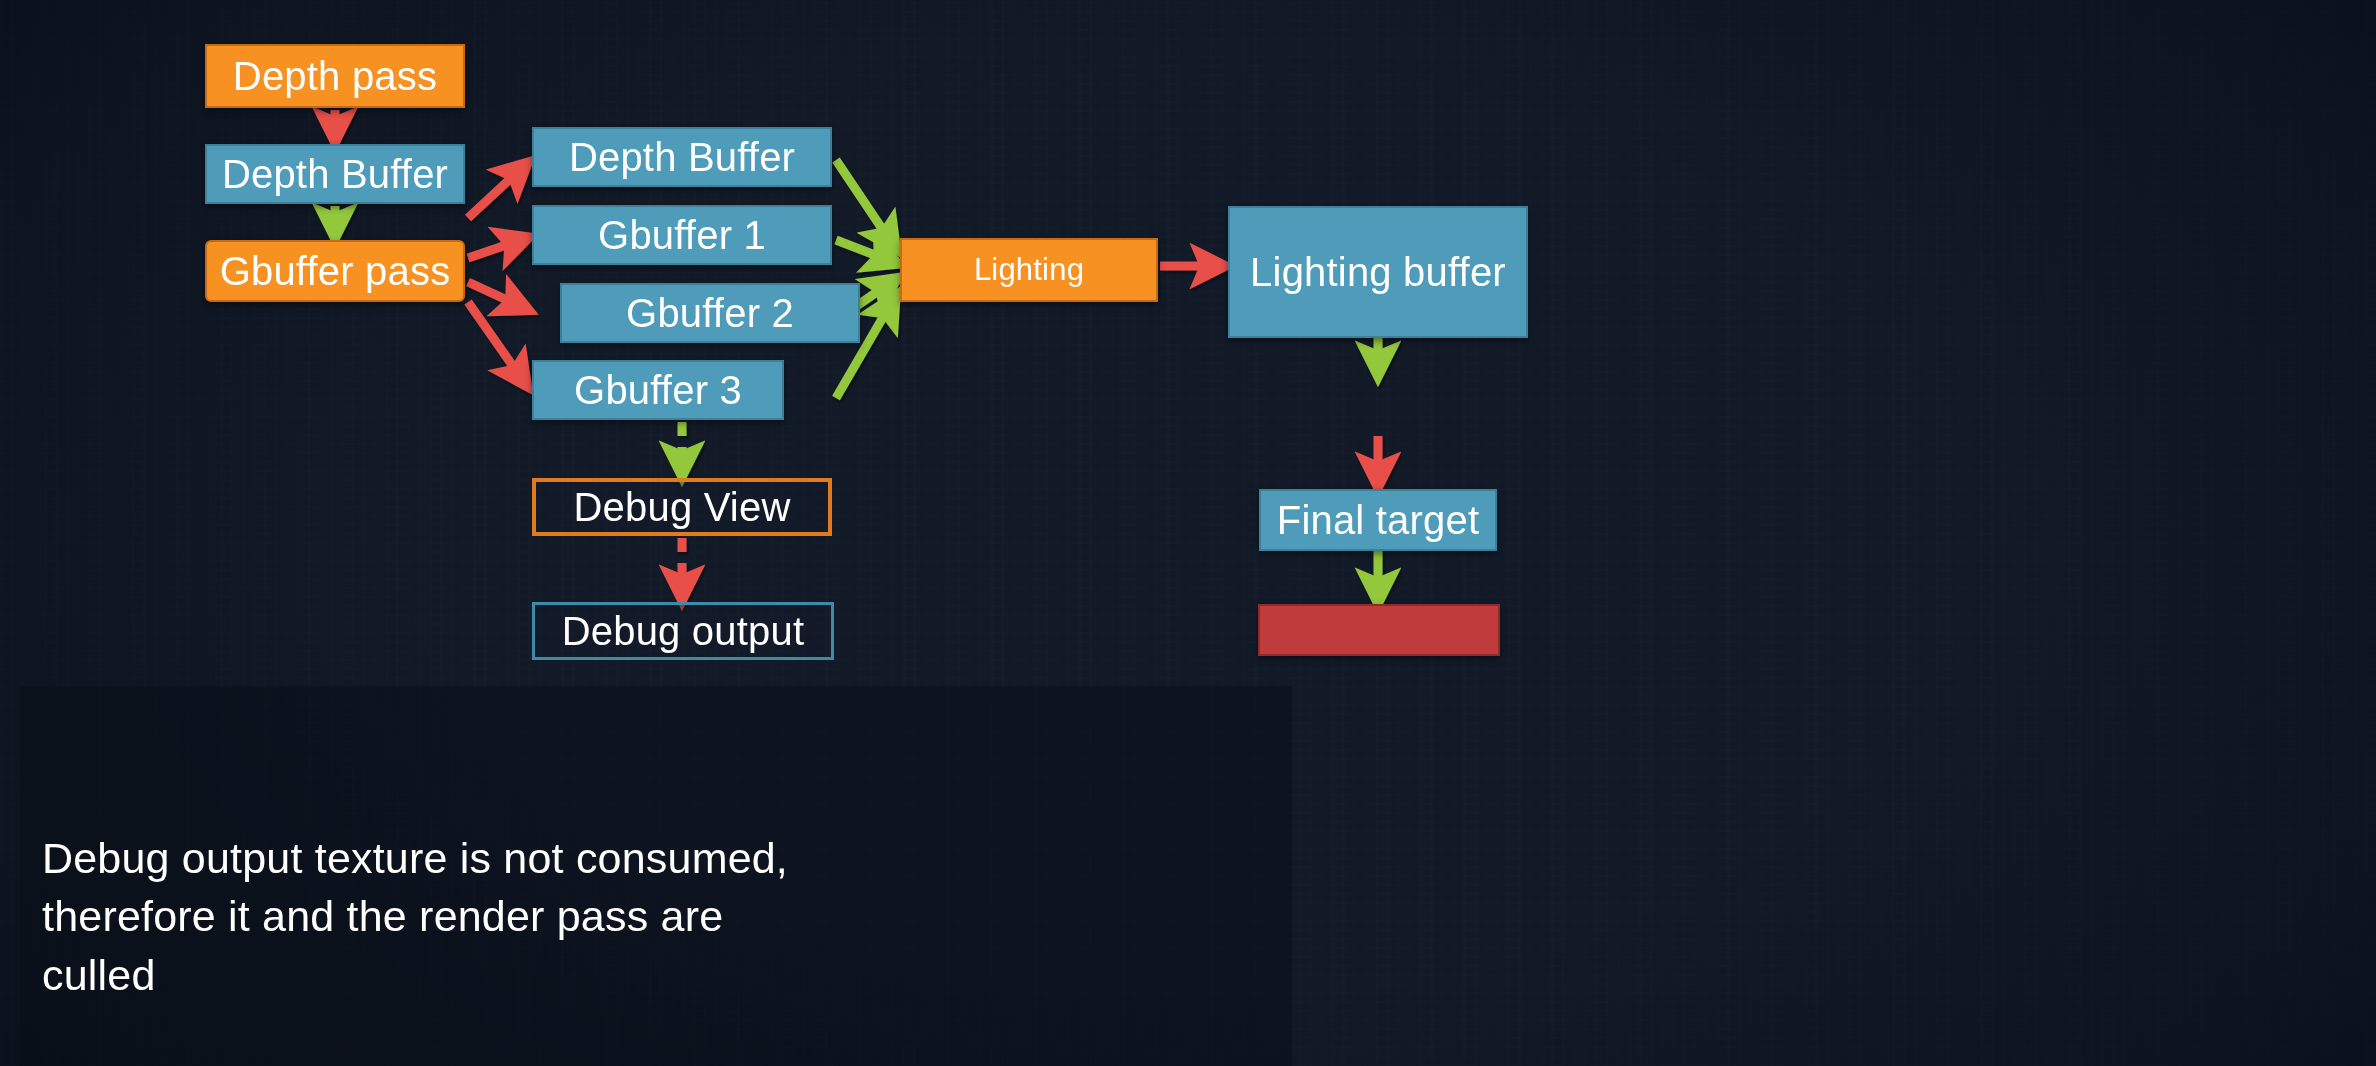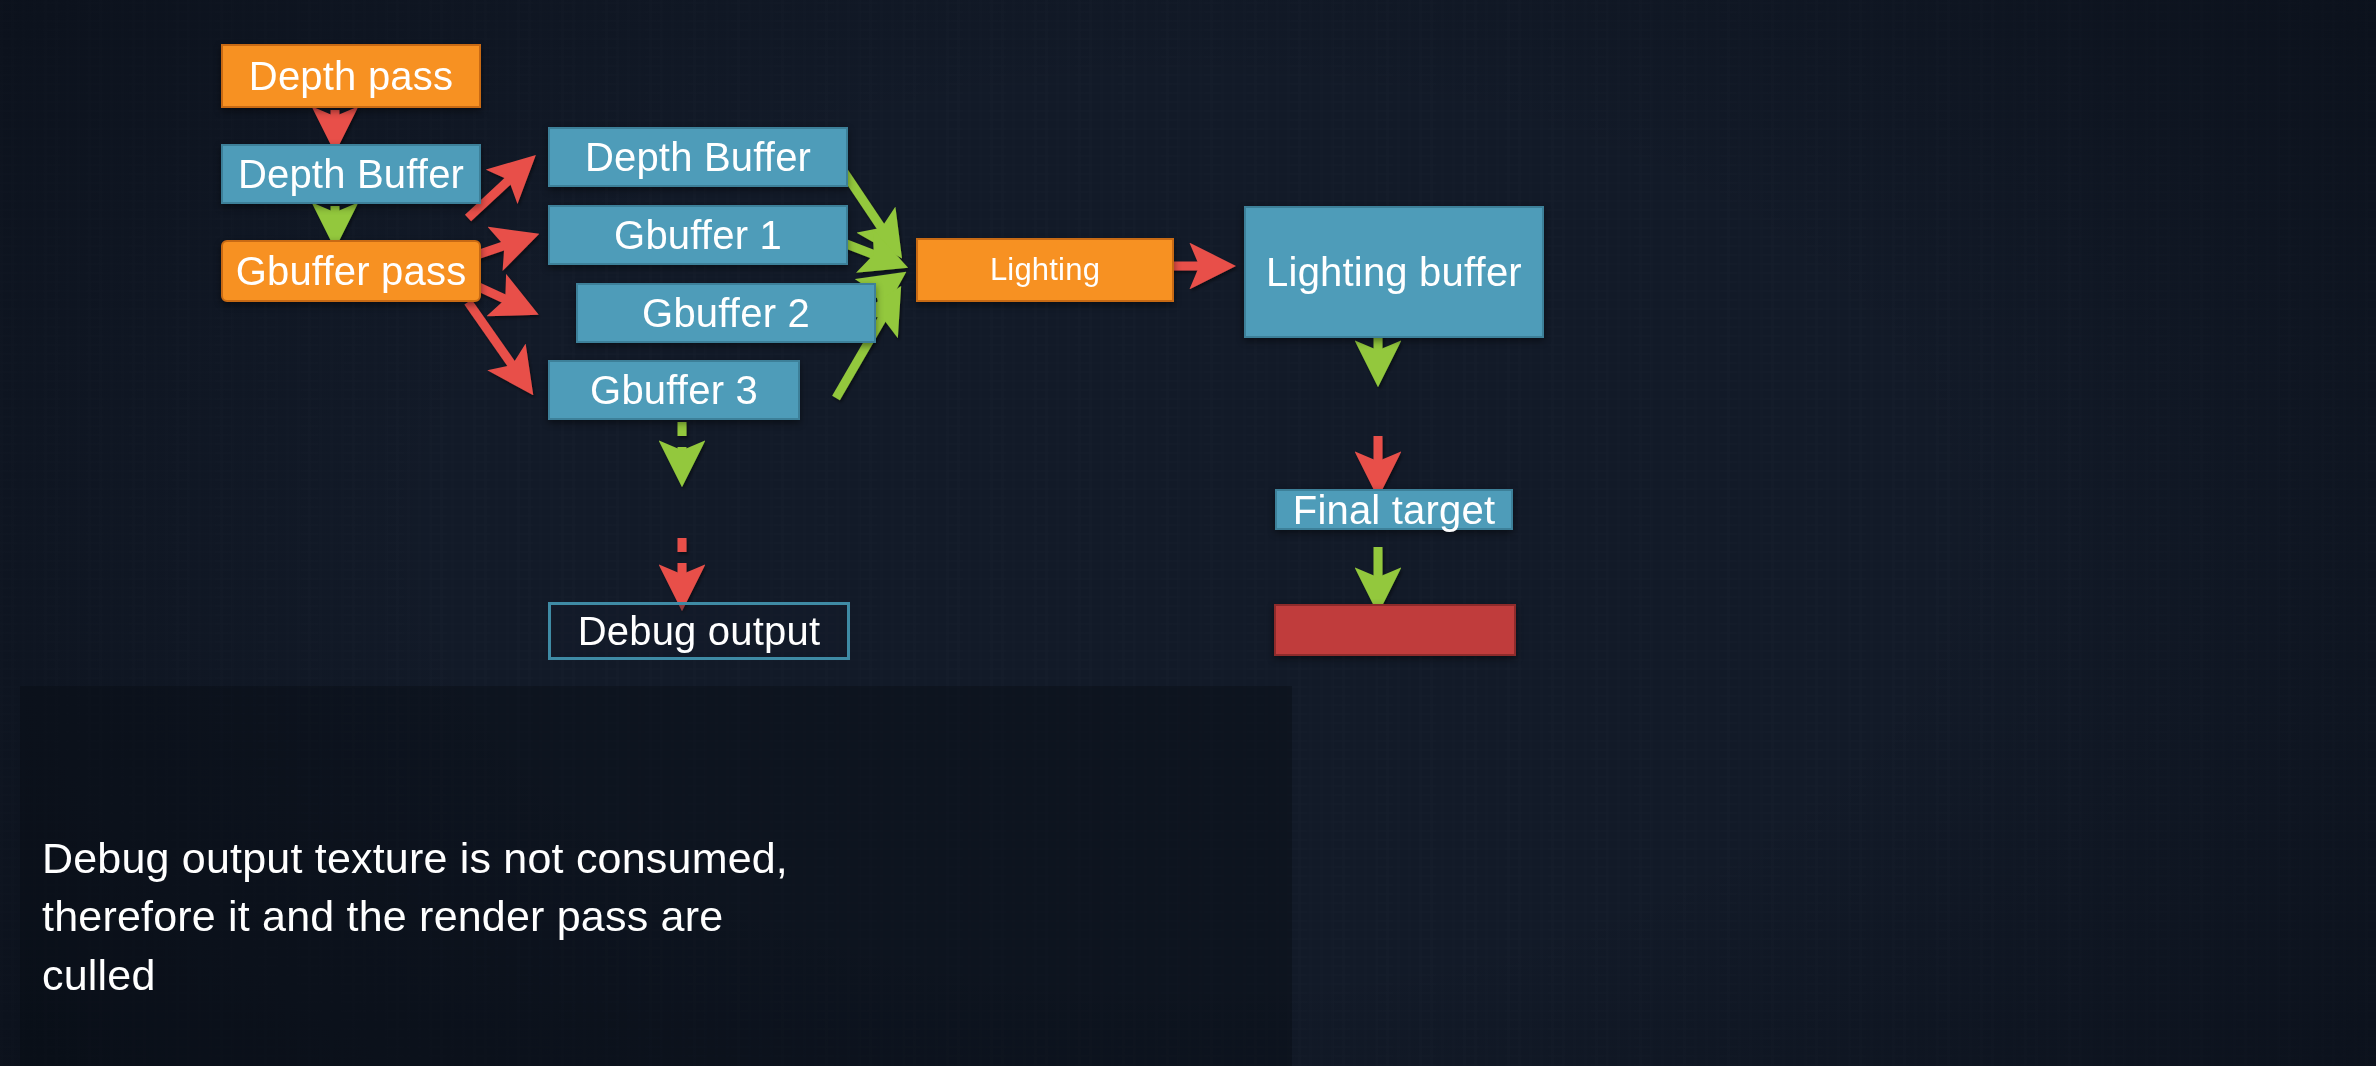--- a/index.html
+++ b/index.html
@@ -28,21 +28,21 @@
     background:radial-gradient(ellipse 1500px 900px at 50% 50%, rgba(0,0,0,0) 50%, rgba(6,10,18,.55) 100%);
   }
 
   
   .dim-panel{position:absolute;left:20px;top:686px;width:1272px;height:380px;
     background:rgba(8,12,20,.42);}
 
   
   .node{position:absolute;box-sizing:border-box;display:flex;align-items:center;
     justify-content:center;color:#ffffff;text-align:center;line-height:1.05;
-    letter-spacing:.2px;margin-left:16px;}
+    letter-spacing:.2px;}
   .node.pass{background:#f79122;border:2px solid #c86a14;
     box-shadow:0 3px 7px rgba(0,0,0,.45);}
   .node.res{background:#4e9cb9;border:2px solid #3d8099;
     box-shadow:0 3px 7px rgba(0,0,0,.45);}
   .node.culled-pass{background:rgba(20,28,42,.40);border:4px solid #e07b1f;box-shadow:none;}
   .node.culled-res{background:rgba(20,28,42,.40);border:3px solid #3f8ba5;box-shadow:none;}
   .node.present{background:#c03c3c;border:2px solid #8e2b2b;
     box-shadow:0 3px 7px rgba(0,0,0,.45);}
 
   
@@ -141,28 +141,31 @@
 
   <div class="node pass" style="left:900px;top:238px;width:258px;height:64px;font-size:31px;">
     <span>Lighting</span>
   </div>
 
   <div class="node res" style="left:1228px;top:206px;width:300px;height:132px;font-size:40px;">
     <span>Lighting buffer</span>
   </div>
 
 
-  <div class="node res" style="left:1259px;top:489px;width:238px;height:41px;font-size:40px;">
+  <div class="node res" style="left:1259px;top:489px;width:238px;height:62px;font-size:40px;">
     <span>Final target</span>
   </div>
 
   <div class="node present" style="left:1258px;top:604px;width:242px;height:52px;font-size:36px;">
     <span></span>
   </div>
 
+  <div class="node culled-pass" style="left:532px;top:478px;width:300px;height:58px;font-size:40px;">
+    <span>Debug View</span>
+  </div>
 
   <div class="node culled-res" style="left:532px;top:602px;width:302px;height:58px;font-size:40px;">
     <span>Debug output</span>
   </div>
 
   <div class="note">Debug output texture is not consumed, therefore it and the render pass are culled</div>
 
 
 </div>
 

